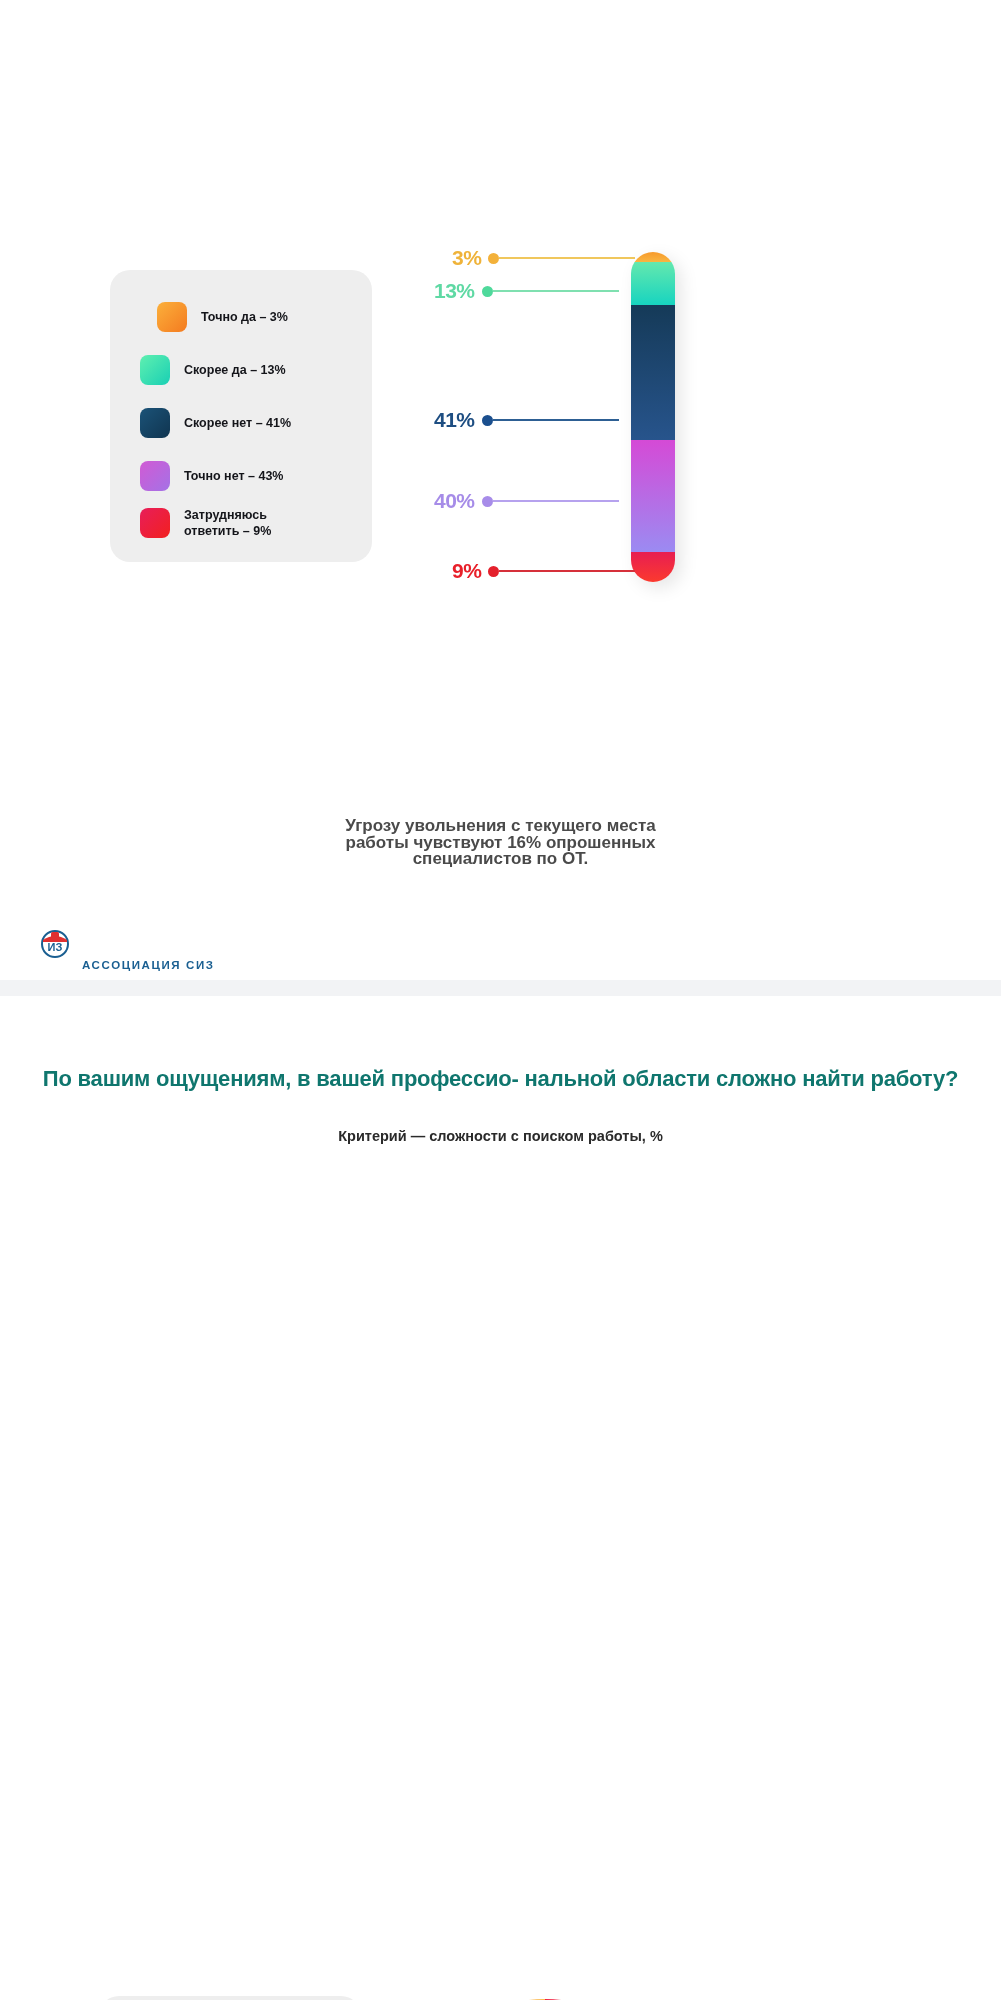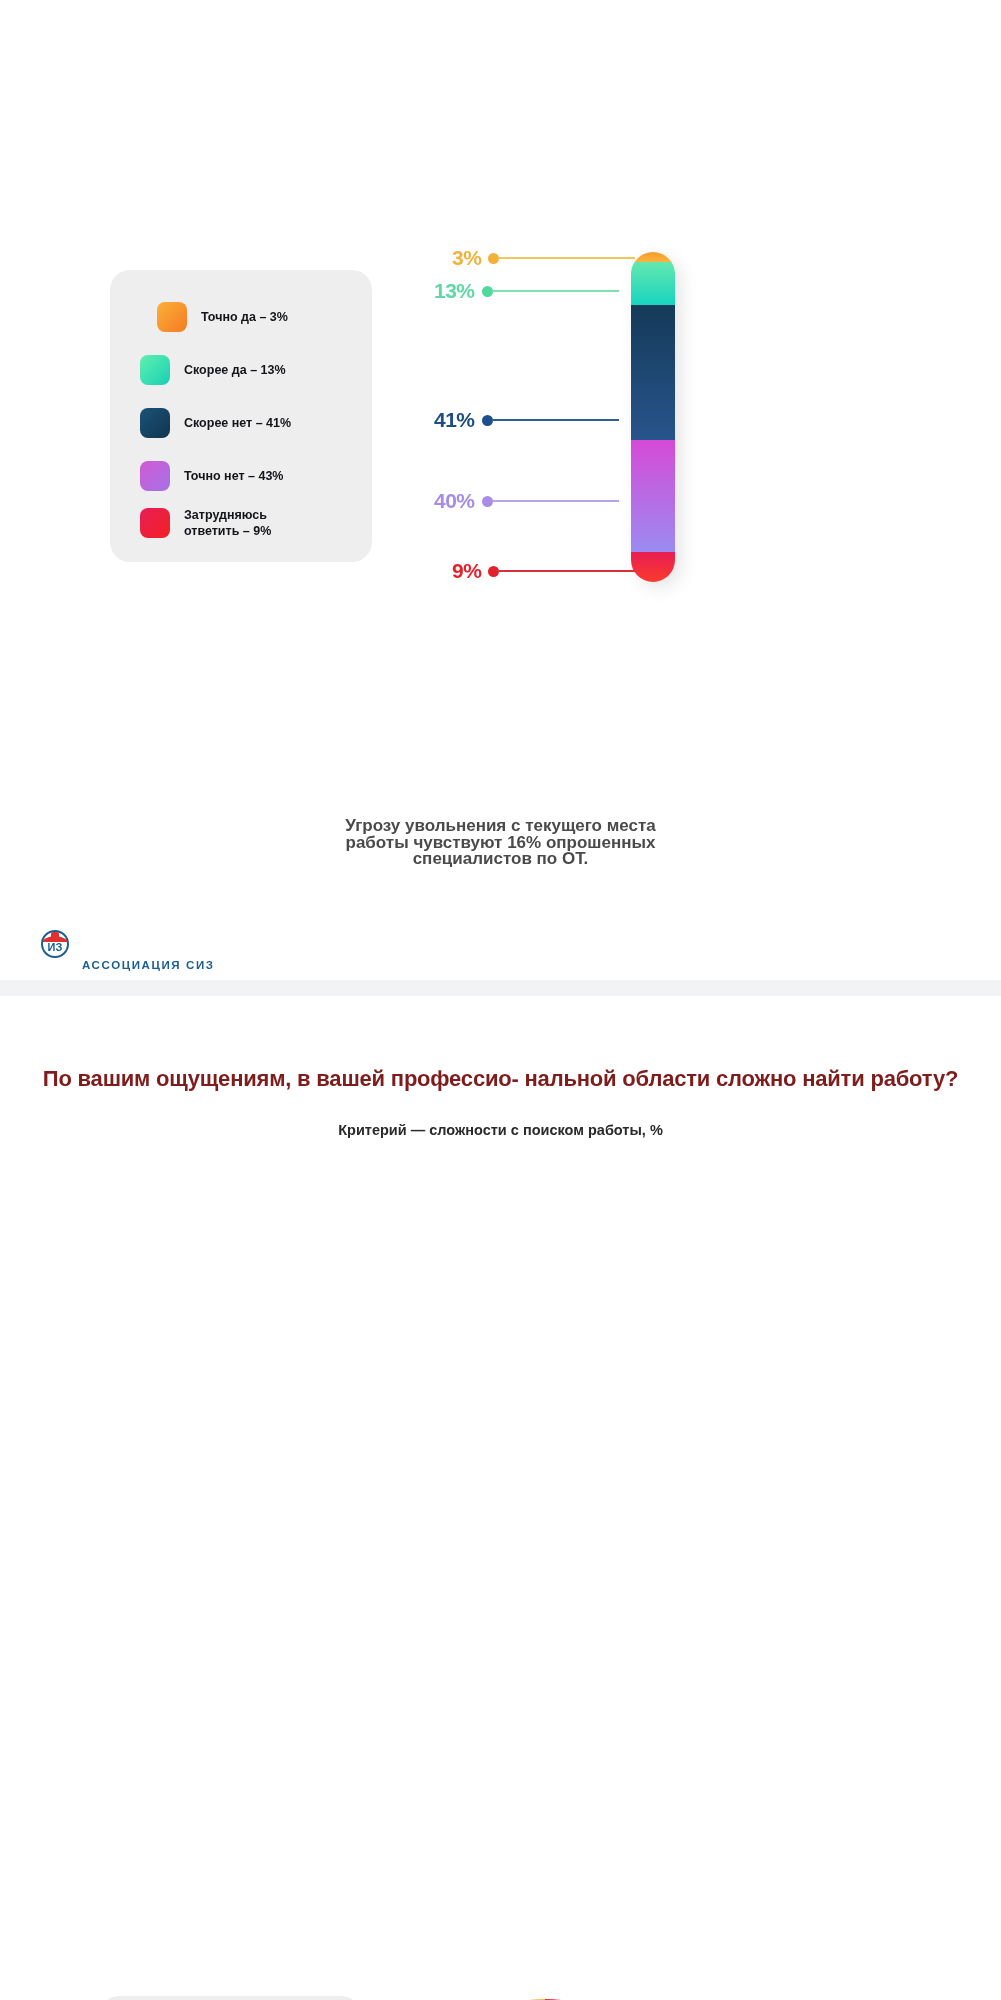--- a/index.html
+++ b/index.html
@@ -25,31 +25,31 @@
   .p1-title {
     font-size: 22px;
     line-height: 31px;
     padding-top: 52px;
     color: #1a5f91;
   }
   .p2-title {
     font-size: 22px;
     line-height: 34px;
     padding-top: 66px;
-    color: #7f1d1d;
+    color: #0f766e;
   }
   .subtitle {
     text-align: center;
     color: #2a2a2a;
     font-size: 14.5px;
     line-height: 21px;
     font-weight: bold;
     margin-top: 24px;
   }
-  .p2-subtitle { margin-top: 24px; }
+  .p2-subtitle { margin-top: 30px; }
 
   
   .legend-card {
     position: absolute;
     background: #eeeeee;
     border-radius: 20px;
   }
   .p1-legend { left: 110px; top: 270px; width: 262px; height: 292px; }
   .p2-legend { left: 99px; top: 1000px; width: 262px; height: 292px; }
 

